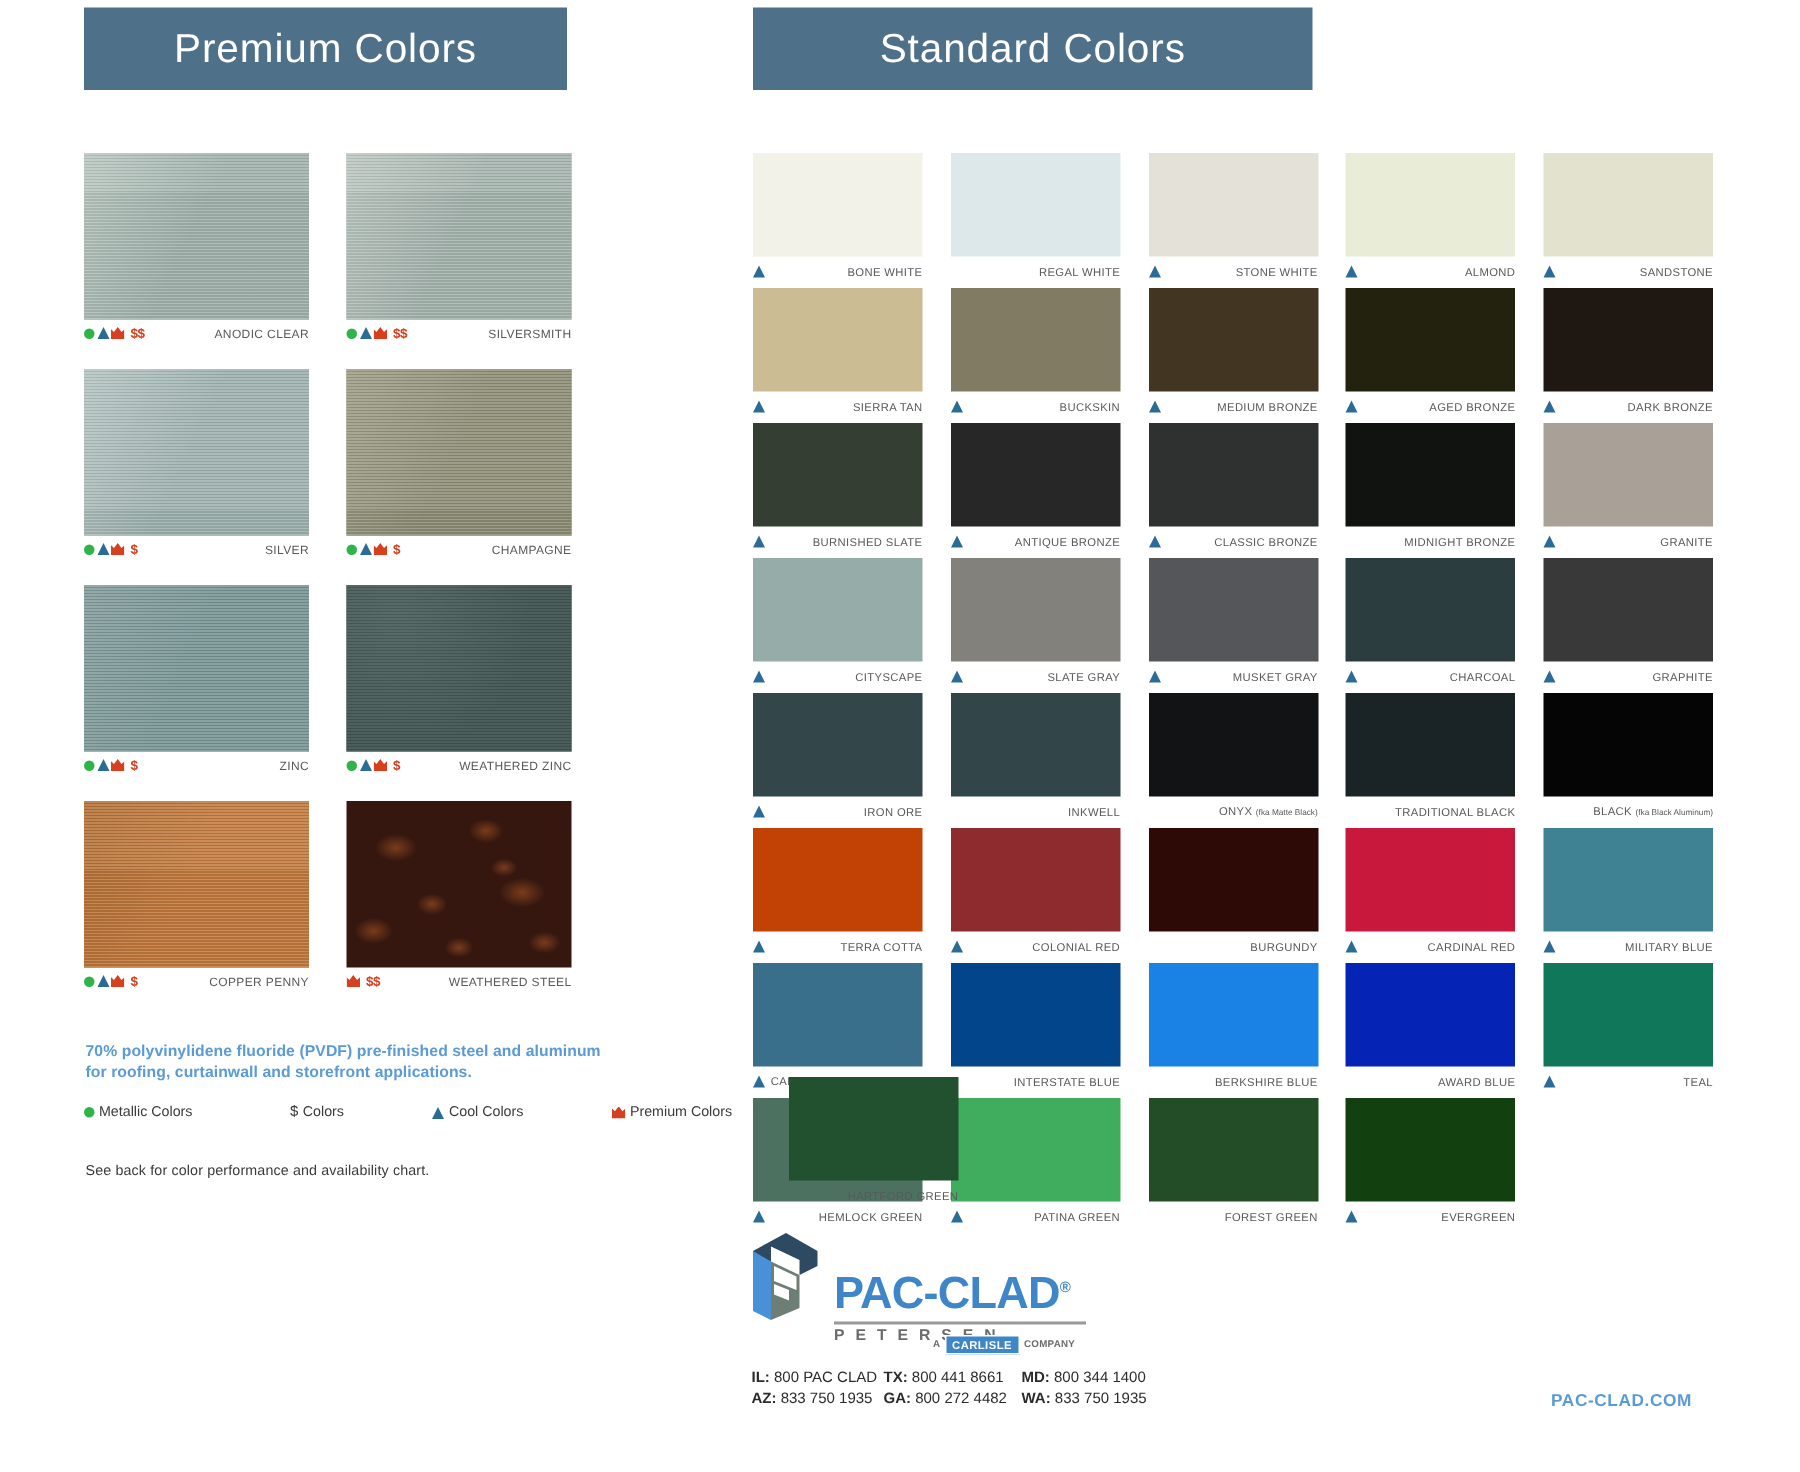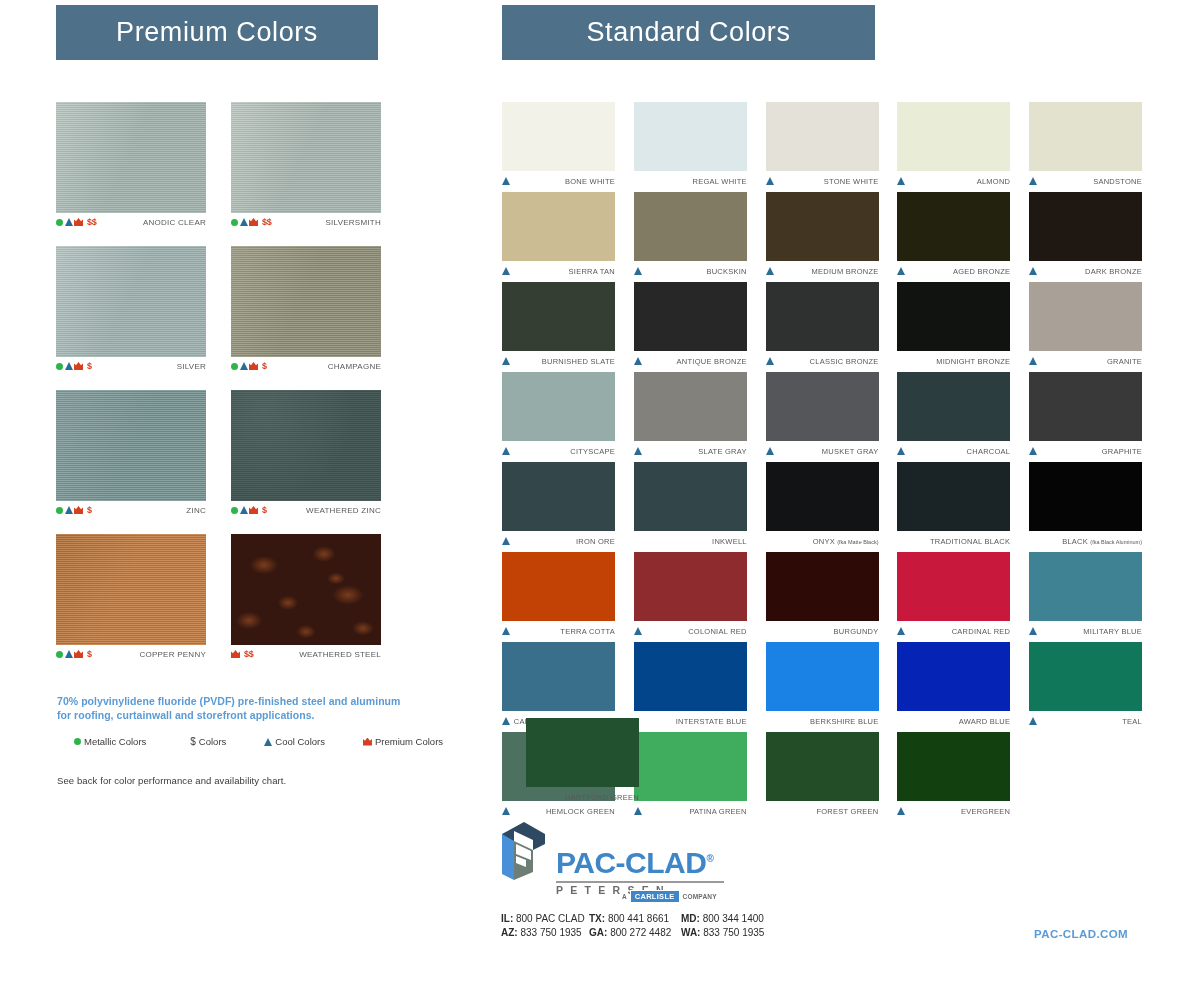--- a/index.html
+++ b/index.html
@@ -46,21 +46,21 @@
     width:9px;height:8px;display:inline-block;background:#d6401f;
     clip-path:polygon(0% 100%,0% 18%,22% 42%,50% 0%,78% 42%,100% 18%,100% 100%);
   }
 
   
   #blurb{
     position:absolute;left:57px;top:695px;width:345px;
     font-size:10.5px;line-height:1.32;font-weight:700;color:#5b9bd5;
     letter-spacing:.05px;
   }
-  #legend{position:absolute;left:74px;top:736px;display:flex;align-items:flex-end;}
+  #legend{position:absolute;left:56px;top:736px;display:flex;align-items:flex-end;gap:21px;}
   .lg-item{display:flex;align-items:center;font-size:9.5px;color:#3a3a3a;}
   .lg-item .lbl{margin-left:3px;white-space:nowrap;}
   .lg-item .dollar{color:#3a3a3a;font-weight:400;font-size:10px;}
   #see-back{
     position:absolute;left:57px;top:775px;
     font-size:9.5px;color:#3a3a3a;letter-spacing:.1px;
   }
 
   
   #standard-grid{

